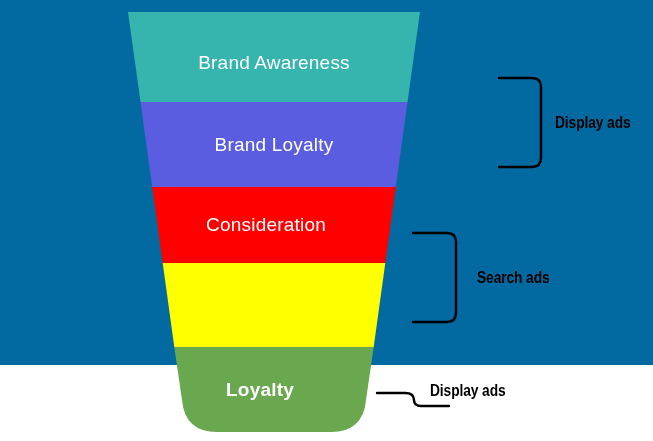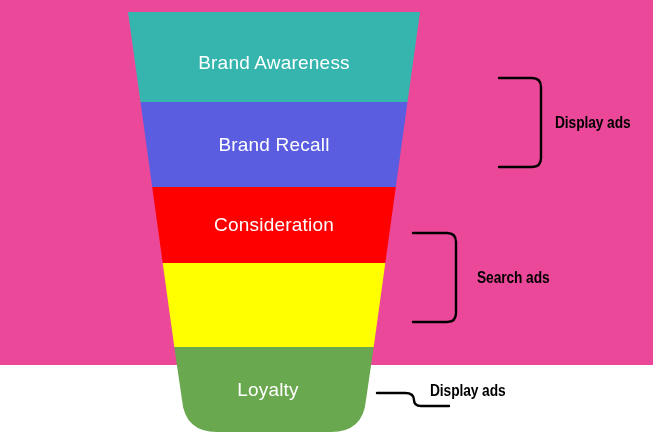--- a/index.html
+++ b/index.html
@@ -13,21 +13,21 @@
     position: relative;
     overflow: hidden;
     font-family: "Liberation Sans", sans-serif;
   }
   #stage {
     position: absolute;
     left: 0;
     top: 0;
     width: 653px;
     height: 365px;
-    background: #ec4899;
+    background: #0369a1;
   }
   .funnel-svg {
     position: absolute;
     left: 0;
     top: 0;
     width: 653px;
     height: 441px;
   }
   .seg-label {
     position: absolute;
@@ -74,26 +74,26 @@
 
     <path d="M 499 78 L 532 78 Q 541 78 541 87 L 541 158 Q 541 167 532 167 L 499 167" fill="none" stroke="#000000" stroke-width="2.4" stroke-linecap="round" stroke-linejoin="round"></path>
 
     <path d="M 413 233 L 447 233 Q 456 233 456 242 L 456 313 Q 456 322 447 322 L 413 322" fill="none" stroke="#000000" stroke-width="2.4" stroke-linecap="round" stroke-linejoin="round"></path>
 
     <path d="M 377 393 L 405 393 Q 414 393 414 400 Q 414 406 421 406 L 449 406" fill="none" stroke="#000000" stroke-width="2.4" stroke-linecap="round" stroke-linejoin="round"></path>
   </svg>
 
   <div class="seg-label" style="left:274px; top:63px;">Brand Awareness</div>
 
-  <div class="seg-label" style="left:274px; top:145px;">Brand Recall</div>
+  <div class="seg-label" style="left:274px; top:145px;">Brand Loyalty</div>
 
-  <div class="seg-label" style="left:274px; top:225px;">Consideration</div>
+  <div class="seg-label" style="left:266px; top:225px;">Consideration</div>
 
 
-  <div class="seg-label" style="left:268px; top:390px;">Loyalty</div>
+  <div class="seg-label" style="left:260px; top:390px;font-weight:bold;">Loyalty</div>
 
   <div class="anno-label" style="left:555px; top:114px;">Display ads</div>
 
   <div class="anno-label" style="left:477px; top:269px;">Search ads</div>
 
   <div class="anno-label" style="left:430px; top:382px;">Display ads</div>
 
 </div>
 
 </body></html>

